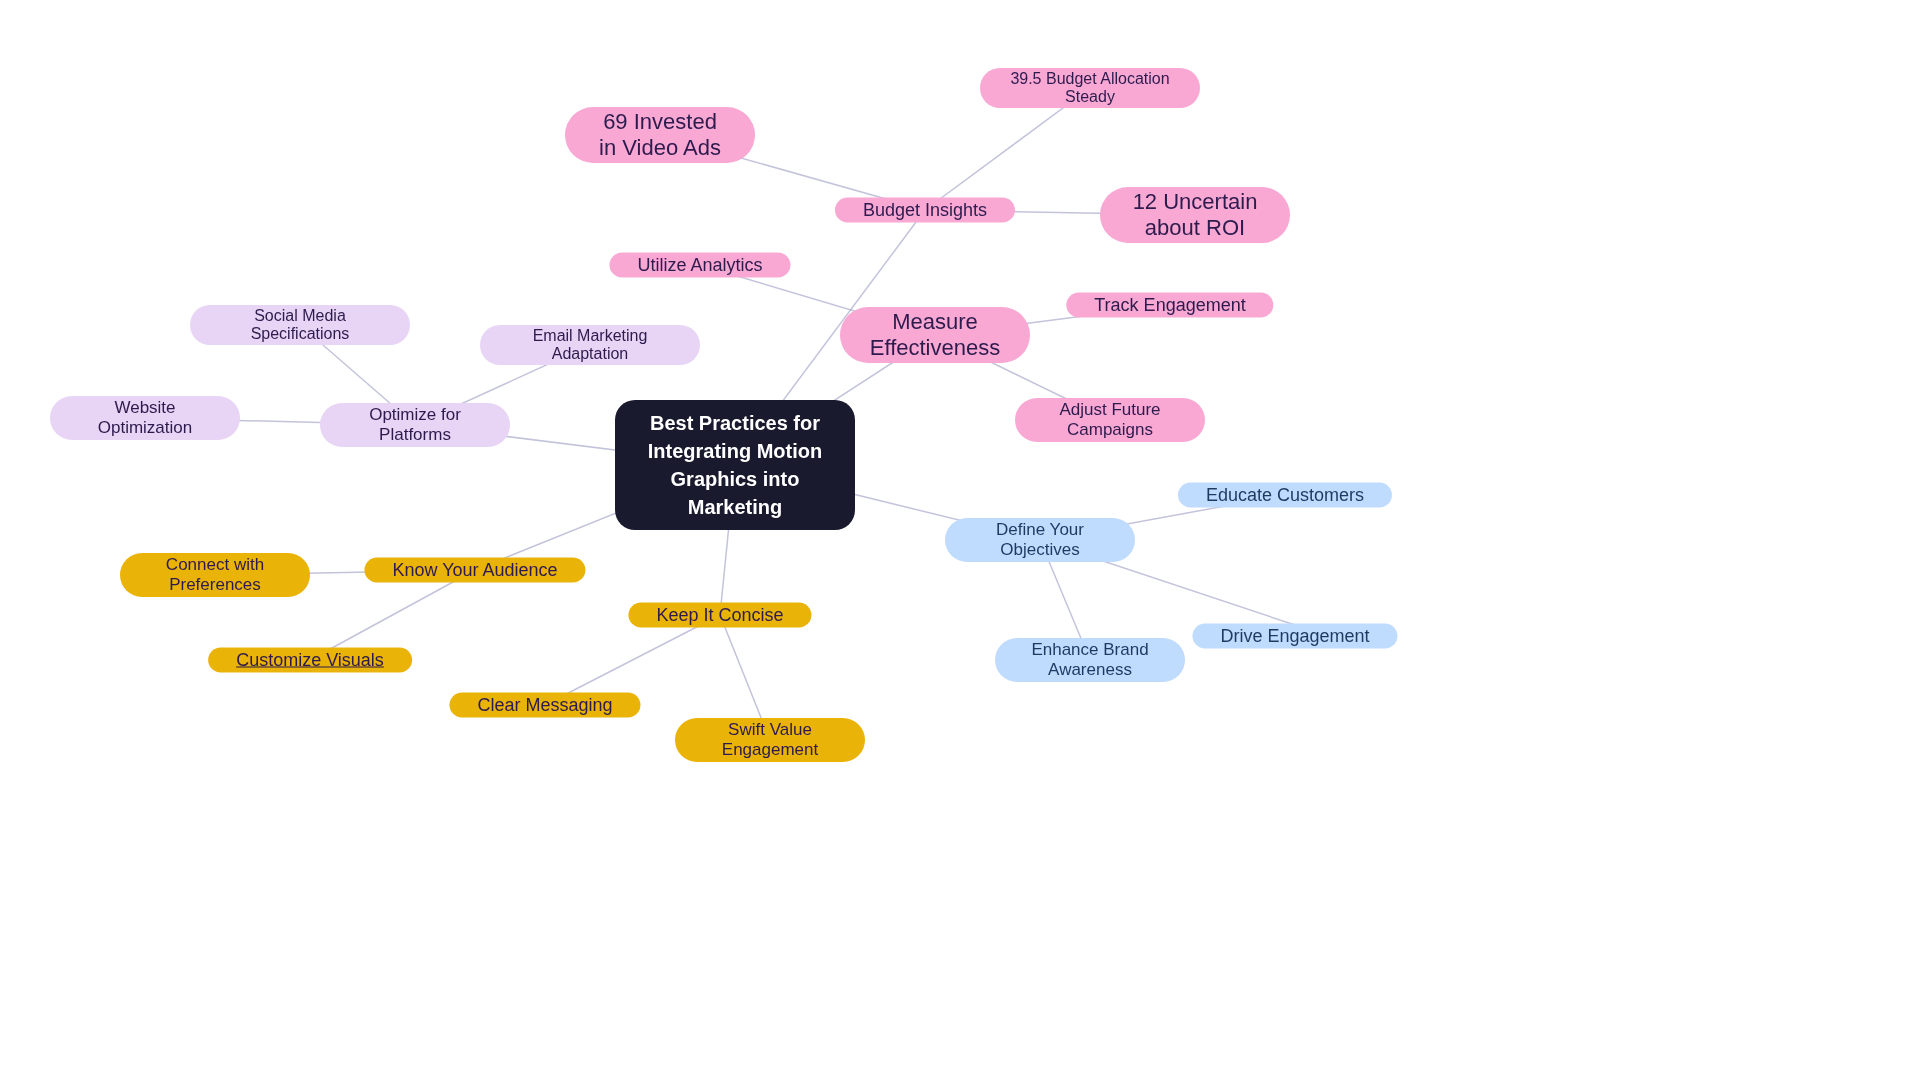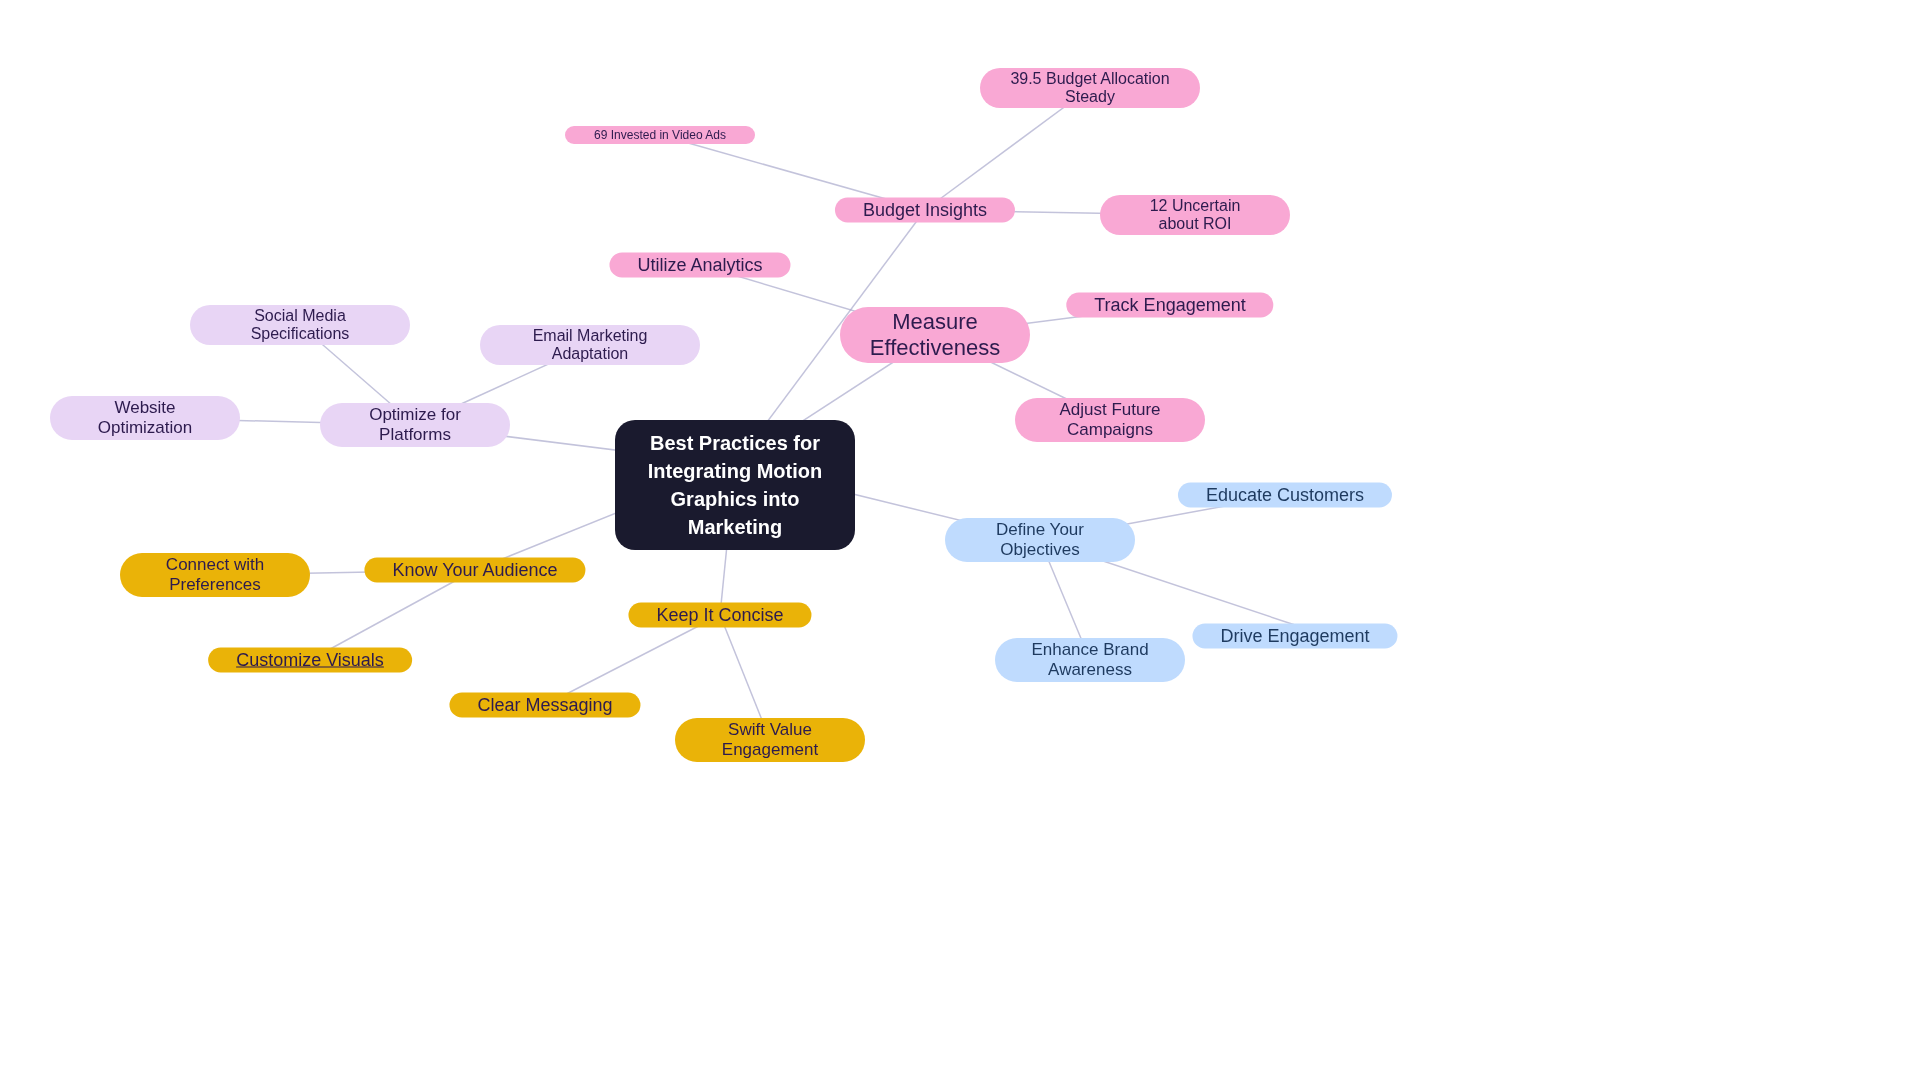--- a/index.html
+++ b/index.html
@@ -89,25 +89,25 @@
       <line x1="475" y1="570" x2="215" y2="575" stroke="#aaaacc" stroke-width="1.5" opacity="0.7"></line>
       <line x1="475" y1="570" x2="310" y2="660" stroke="#aaaacc" stroke-width="1.5" opacity="0.7"></line>
       <line x1="735" y1="465" x2="720" y2="615" stroke="#aaaacc" stroke-width="1.5" opacity="0.7"></line>
       <line x1="720" y1="615" x2="545" y2="705" stroke="#aaaacc" stroke-width="1.5" opacity="0.7"></line>
       <line x1="720" y1="615" x2="770" y2="740" stroke="#aaaacc" stroke-width="1.5" opacity="0.7"></line>
       <line x1="735" y1="465" x2="1040" y2="540" stroke="#aaaacc" stroke-width="1.5" opacity="0.7"></line>
       <line x1="1040" y1="540" x2="1285" y2="495" stroke="#aaaacc" stroke-width="1.5" opacity="0.7"></line>
       <line x1="1040" y1="540" x2="1295" y2="625" stroke="#aaaacc" stroke-width="1.5" opacity="0.7"></line>
       <line x1="1040" y1="540" x2="1090" y2="660" stroke="#aaaacc" stroke-width="1.5" opacity="0.7"></line>
     </svg>
-<div class="node node-center" style="left: 735px; top: 465px; margin-top: 20px;">Best Practices for Integrating Motion Graphics into Marketing</div>
+<div class="node node-center" style="left: 735px; top: 465px;">Best Practices for Integrating Motion Graphics into Marketing</div>
     <div class="node node-pink" style="left: 925px; top: 210px; min-width: 160px;">Budget Insights</div>
-    <div class="node node-pink" style="left: 660px; top: 135px; width: 190px; font-size: 12px;">69 Invested in Video Ads</div>
+    <div class="node node-pink" style="left: 660px; top: 135px; width: 190px; font-size: 22px;">69 Invested in Video Ads</div>
     <div class="node node-pink" style="left: 1090px; top: 88px; width: 220px; font-size: 16px;">39.5 Budget Allocation Steady</div>
-    <div class="node node-pink" style="left: 1195px; top: 215px; width: 190px; font-size: 16px;">12 Uncertain about ROI</div>
+    <div class="node node-pink" style="left: 1195px; top: 215px; width: 190px; font-size: 22px;">12 Uncertain about ROI</div>
     <div class="node node-pink" style="left: 935px; top: 335px; width: 190px; font-size: 22px;">Measure Effectiveness</div>
     <div class="node node-pink" style="left: 700px; top: 265px; min-width: 160px;">Utilize Analytics</div>
     <div class="node node-pink" style="left: 1170px; top: 305px; min-width: 160px;">Track Engagement</div>
     <div class="node node-pink" style="left: 1110px; top: 420px; width: 190px; font-size: 17px;">Adjust Future Campaigns</div>
     <div class="node node-purple" style="left: 415px; top: 425px; width: 190px; font-size: 17px;">Optimize for Platforms</div>
     <div class="node node-purple" style="left: 590px; top: 345px; width: 220px; font-size: 16px;">Email Marketing Adaptation</div>
     <div class="node node-purple" style="left: 300px; top: 325px; width: 220px; font-size: 16px;">Social Media Specifications</div>
     <div class="node node-purple" style="left: 145px; top: 418px; width: 190px; font-size: 17px;">Website Optimization</div>
     <div class="node node-lavender" style="left: 475px; top: 570px; min-width: 160px;">Know Your Audience</div>
     <div class="node node-lavender" style="left: 215px; top: 575px; width: 190px; font-size: 17px;">Connect with Preferences</div>

